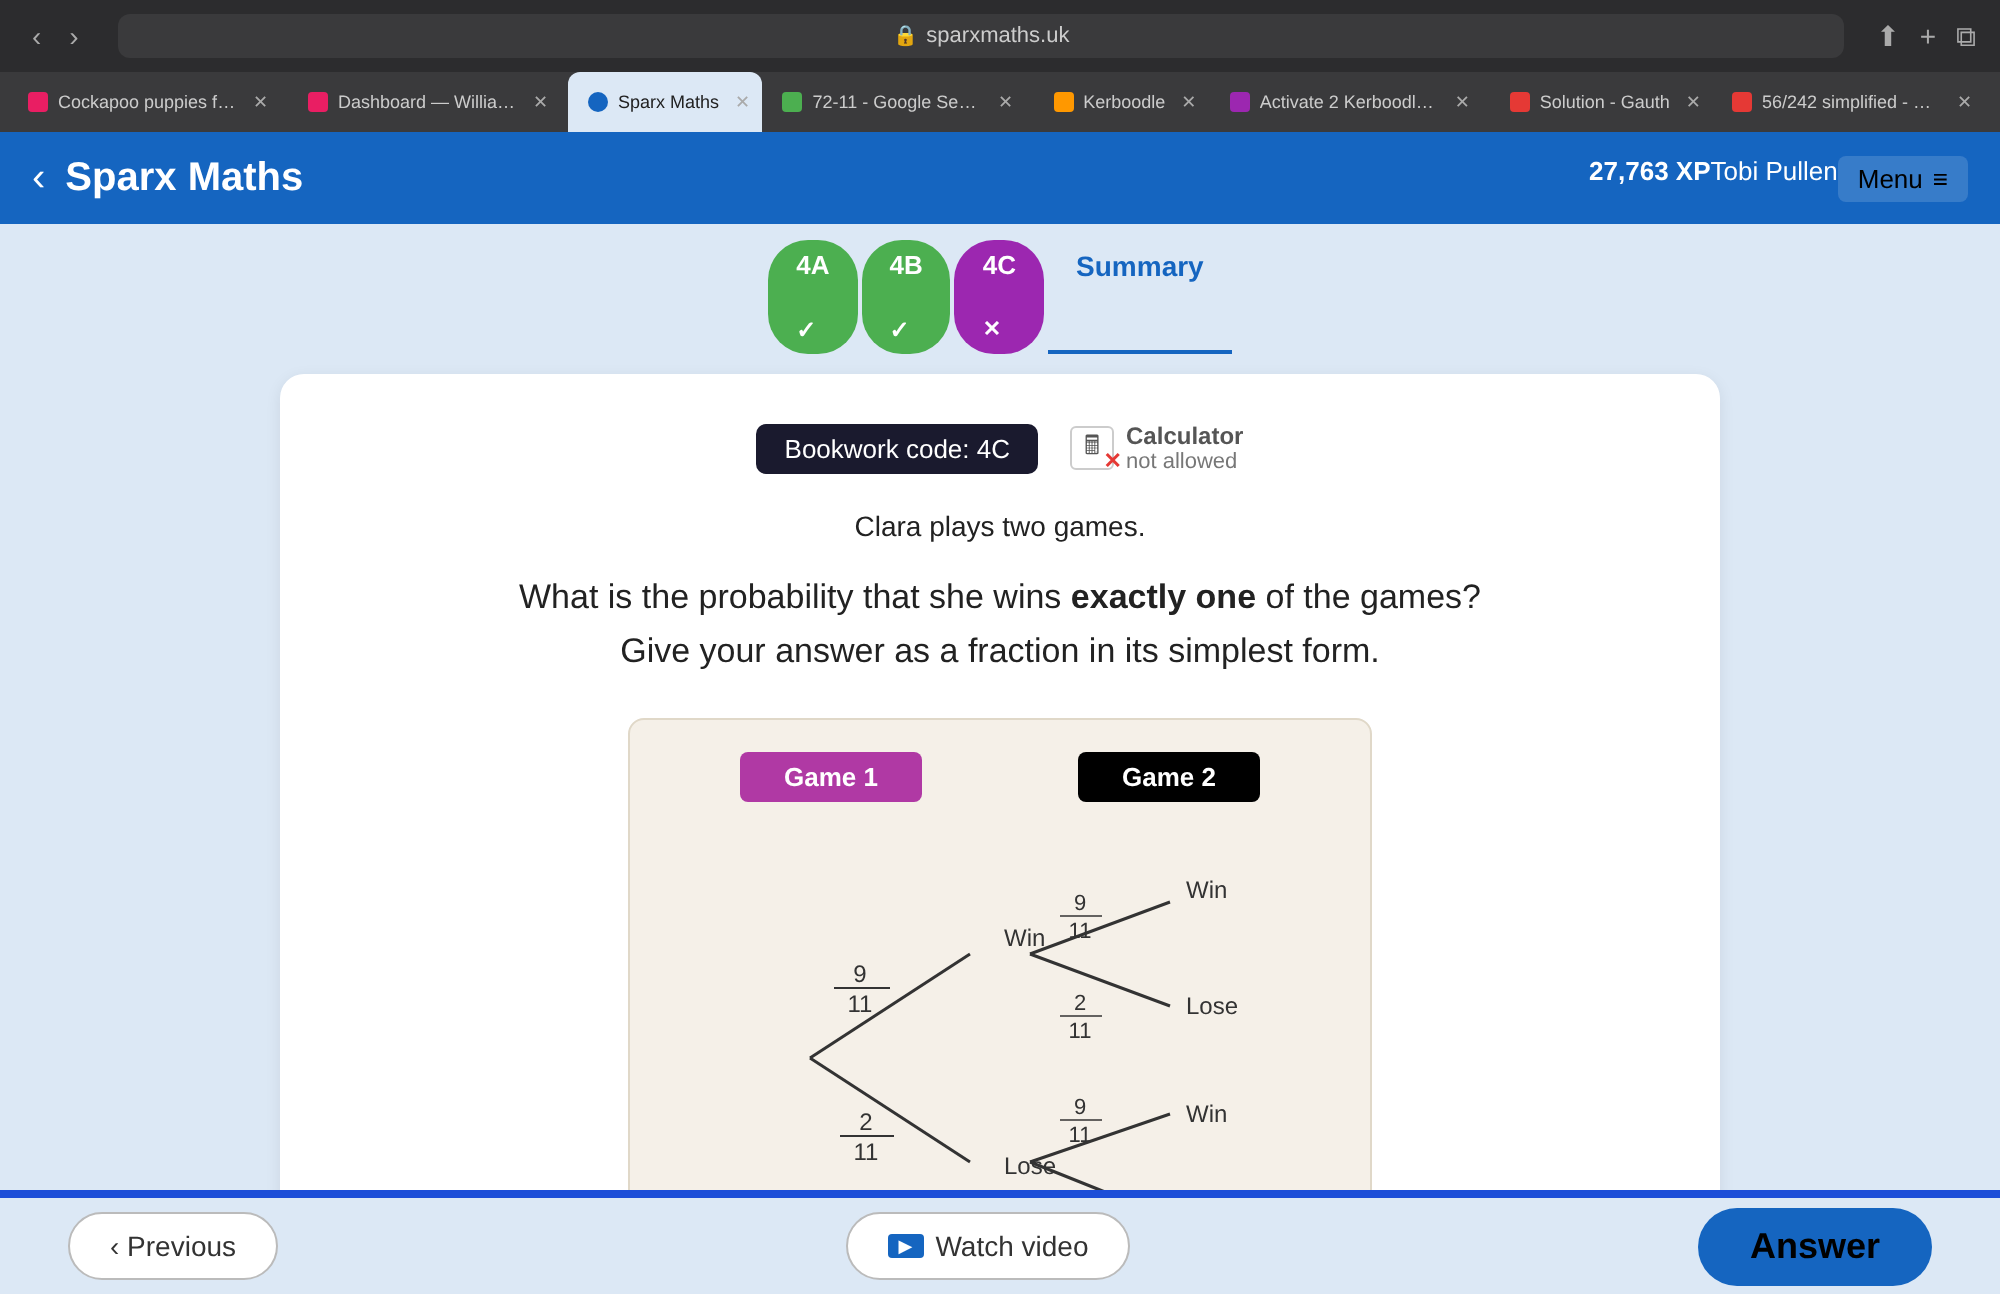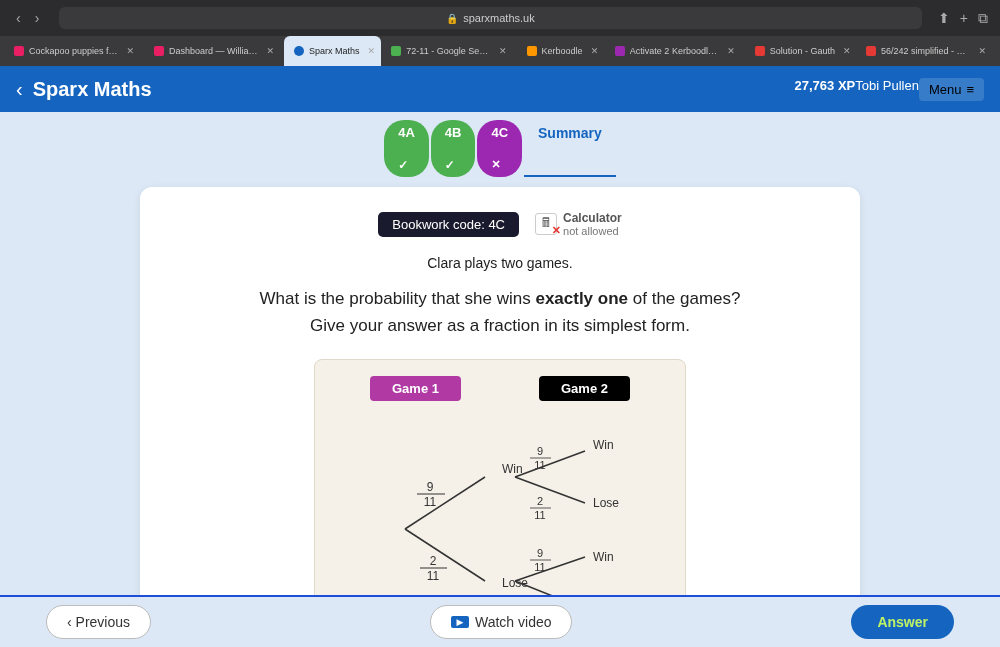--- a/index.html
+++ b/index.html
@@ -270,26 +270,26 @@
       justify-content: center;
     }
 
     
     .bottom-bar {
       position: fixed;
       bottom: 0;
       left: 0;
       right: 0;
       background: #dce8f5;
-      border-top: 2px solid #1d4ed8;
+      border-top: 4px solid #1d4ed8;
       height: 52px;
       display: flex;
       align-items: center;
       justify-content: space-between;
-      padding: 0 46px;
+      padding: 0 34px;
     }
     .prev-btn {
       background: white;
       border: 1.5px solid #bbb;
       border-radius: 20px;
       padding: 8px 20px;
       font-size: 14px;
       color: #333;
       cursor: pointer;
       display: flex;
@@ -314,25 +314,25 @@
       background: #1565c0;
       border-radius: 2px;
       display: inline-flex;
       align-items: center;
       justify-content: center;
       font-size: 9px;
       color: white;
     }
     .answer-btn {
       background: #1565c0;
-      color: #bef264;
+      color: #000000;
       border: none;
       border-radius: 20px;
       padding: 9px 26px;
-      font-size: 14px;
+      font-size: 18px;
       font-weight: 600;
       cursor: pointer;
     }
   </style>
 </head>
 <body>
 
 <div class="browser-chrome">
   <div class="browser-controls">
     <span class="browser-btn">‹</span>

